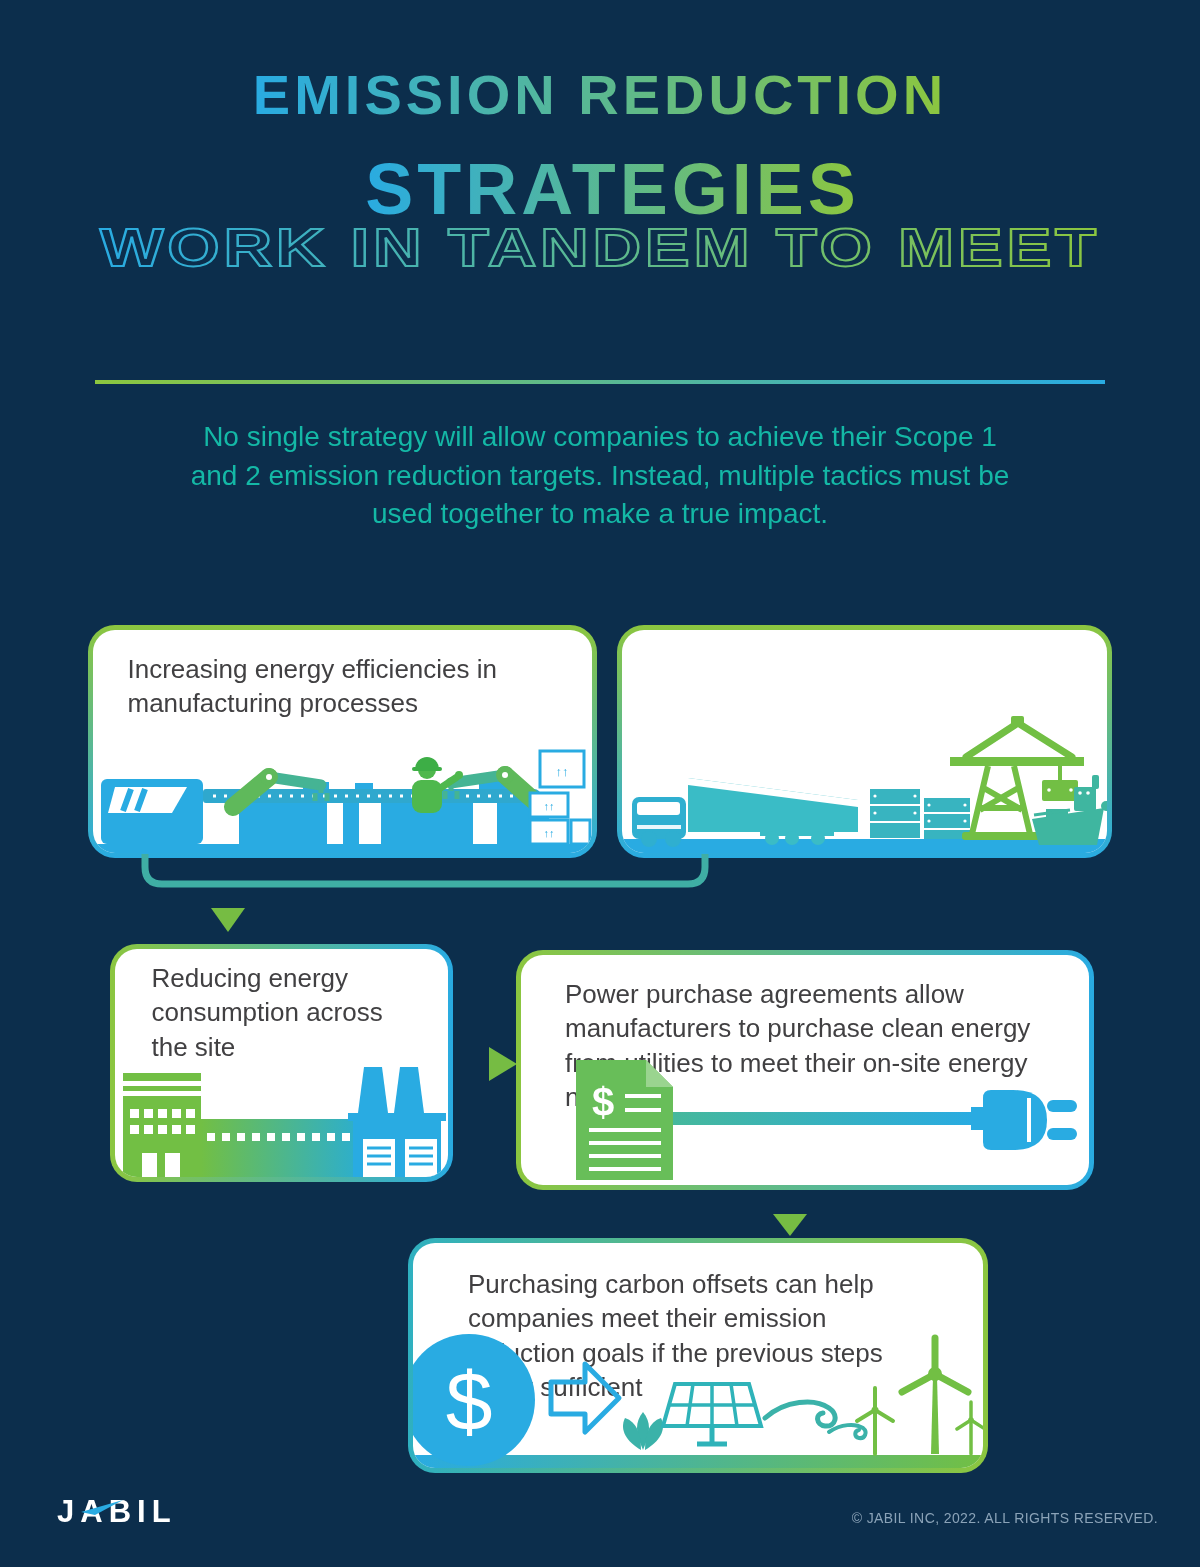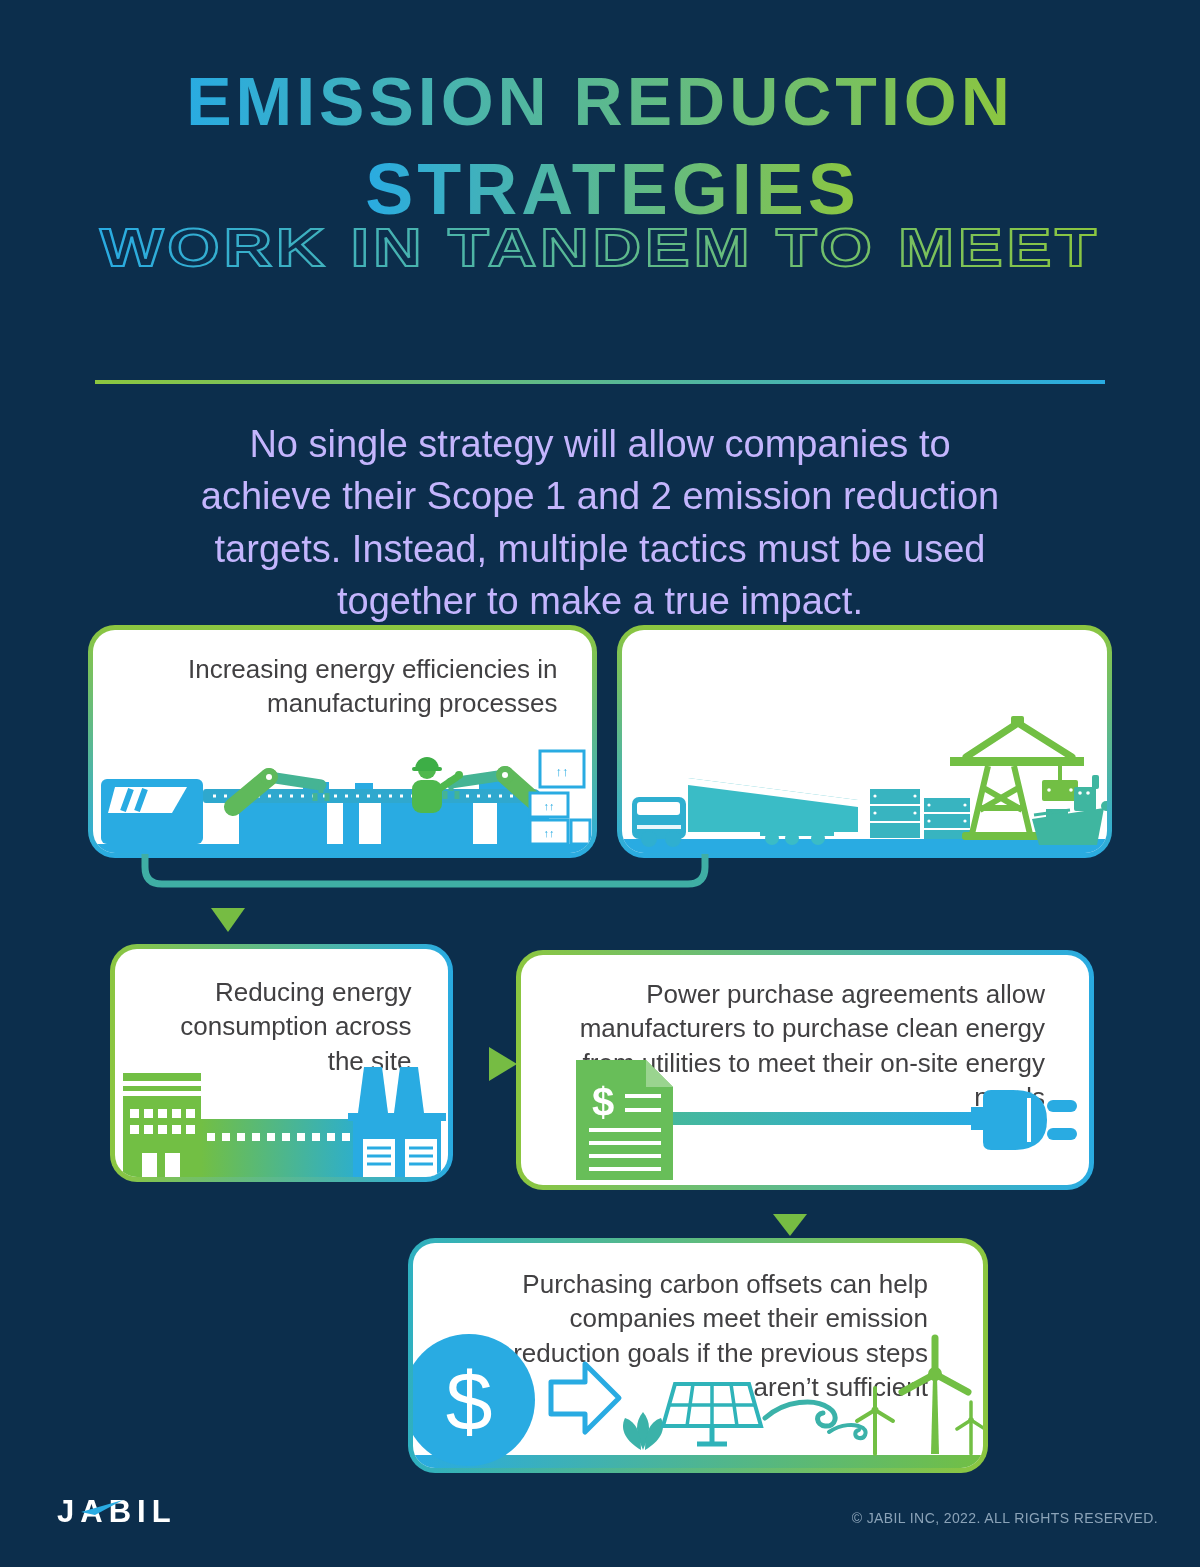--- a/index.html
+++ b/index.html
@@ -3,36 +3,36 @@
 <meta charset="utf-8">
 <style>
   html,body{margin:0;padding:0;background:#0C2E4C;}
   #page{position:relative;width:1200px;height:1567px;background:#0C2E4C;overflow:hidden;
         font-family:"Liberation Sans",sans-serif;}
   .hline{position:absolute;left:0;right:0;text-align:center;white-space:nowrap;}
   .gtext{display:inline-block;font-weight:bold;
          background:linear-gradient(90deg,#29ABE2,#8CC63F);
          -webkit-background-clip:text;background-clip:text;
          color:transparent;-webkit-text-fill-color:transparent;}
-  .t1{top:62px;font-size:68px;letter-spacing:4px;}
+  .t1{top:62px;font-size:56px;letter-spacing:4px;}
   .t2{top:148px;font-size:72px;letter-spacing:4px;padding-left:25px;}
   .t4{top:280px;font-size:68px;letter-spacing:4px;}
   #outline-line{position:absolute;left:90px;top:220px;}
   #divider{position:absolute;left:95px;top:380px;width:1010px;height:4px;
            background:linear-gradient(90deg,#8CC63F,#29ABE2);}
   #intro{position:absolute;left:180px;top:418px;width:840px;text-align:center;
-         color:#c4b5fd;font-size:38px;line-height:1.38;font-weight:400;}
+         color:#14b8a6;font-size:28px;line-height:1.38;font-weight:400;}
   .card{position:absolute;border-radius:27px;padding:5px;box-sizing:border-box;}
   .grad-v{background:linear-gradient(180deg,#8CC63F,#29ABE2);}
   .grad-h{background:linear-gradient(90deg,#8CC63F,#29ABE2);}
   .grad-h2{background:linear-gradient(90deg,#2FB0C0,#8CC63F);}
   .inner{position:relative;background:#fff;border-radius:22px;height:100%;
          box-sizing:border-box;overflow:hidden;}
   .card-title{margin:22px auto 0;color:#414042;font-size:26px;line-height:1.32;
-              text-align:right;}
+              text-align:left;}
   .illus{position:absolute;bottom:0;left:0;width:100%;display:block;}
   .connector{position:absolute;}
   #logo{position:absolute;left:55px;top:1492px;}
   #copyright{position:absolute;right:42px;top:1510px;font-size:14px;color:#8BA3B8;
              letter-spacing:0.4px;}
 </style>
 </head>
 <body>
 
 <div id="page">
@@ -178,21 +178,21 @@
           <stop offset="1" stop-color="#76BC43"></stop>
       </linearGradient>
     </defs>
     <path d="M30,0 V13 Q30,30 47,30 H573 M590,0 V13 Q590,30 573,30" stroke="#3FAEA4" stroke-width="7" fill="none"></path>
     <path d="M113,30 V56" stroke="url(#abg)" stroke-width="7" fill="none"></path>
     <polygon points="96,54 130,54 113,78" fill="#76BC43"></polygon>
   </svg>
 
   <div class="card grad-h" style="left:110px;top:944px;width:343px;height:238px;">
     <div class="inner">
-      <div class="card-title" style="width:260px;margin-top:26px;">Reducing energy consumption across the site</div>
+      <div class="card-title" style="width:260px;margin-top:12px;">Reducing energy consumption across the site</div>
       <svg class="illus" viewBox="0 0 333 118">
         <defs>
           <linearGradient id="hg3" x1="0" y1="0" x2="1" y2="0">
             <stop offset="0" stop-color="#72BF44"></stop>
               <stop offset="1" stop-color="#2FAFC8"></stop>
           </linearGradient>
         </defs>
         <g>
           <rect x="8" y="14" width="78" height="104" fill="#72BF44"></rect>
           <rect x="8" y="22" width="78" height="5" fill="#fff"></rect>

